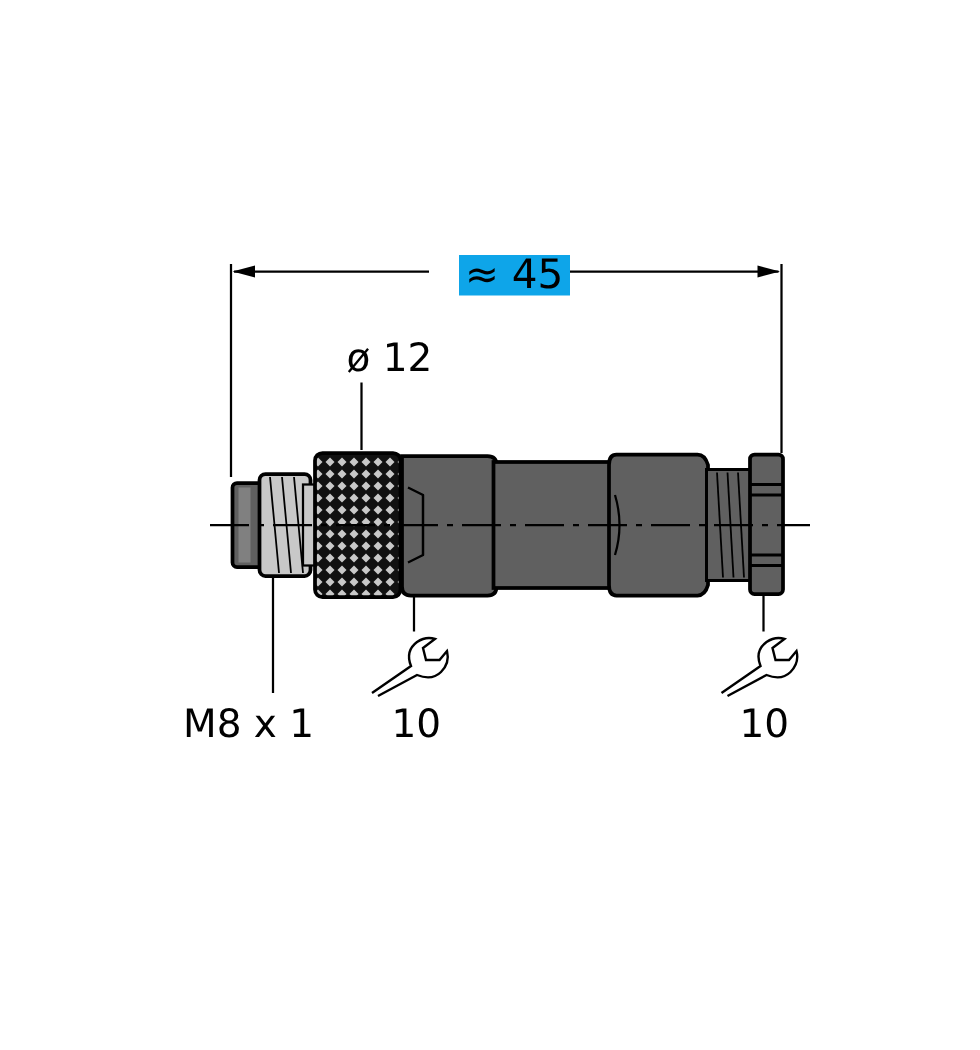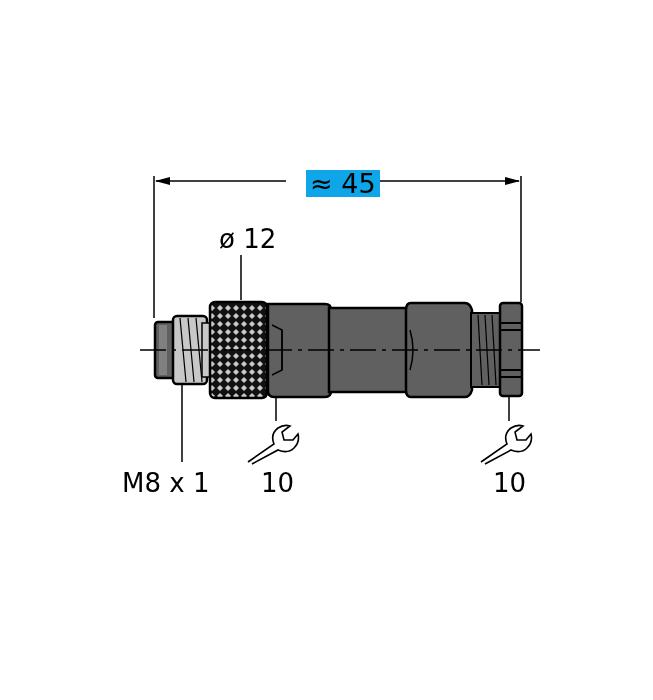--- a/index.html
+++ b/index.html
@@ -1,20 +1,20 @@
 <!DOCTYPE html>
 <html><head>
   <meta charset="utf-8">
   <style>
     html, body { margin: 0; padding: 0; background: #ffffff; }
     body { width: 653px; height: 700px; position: relative; overflow: hidden; font-family: "DejaVu Sans", sans-serif; }
     #drawing { position: absolute; left: 0; top: 0; width: 653px; height: 700px; }
     .lbl { position: absolute; font-family: "DejaVu Sans", sans-serif; color: #000; white-space: nowrap; line-height: 1; }
     .lbl-len { left: 306px; top: 170px; font-size: 27px; background:#0ea5e9; padding: 0 4px; }
-    .lbl-dia { left: 219px; top: 226px; font-size: 26px; }
+    .lbl-dia { left: 231px; top: 226px; font-size: 26px; }
     .lbl-thread { left: 122px; top: 470px; font-size: 26px; text-align: center; }
     .lbl-wrench1 { left: 261px; top: 470px; font-size: 26px; }
     .lbl-wrench2 { left: 493px; top: 470px; font-size: 26px; }
   </style>
 </head>
 <body>
 
 <svg id="drawing" viewBox="0 0 653 700" xmlns="http://www.w3.org/2000/svg">
   <defs>
     <pattern id="knurl" width="8" height="8" patternUnits="userSpaceOnUse">

